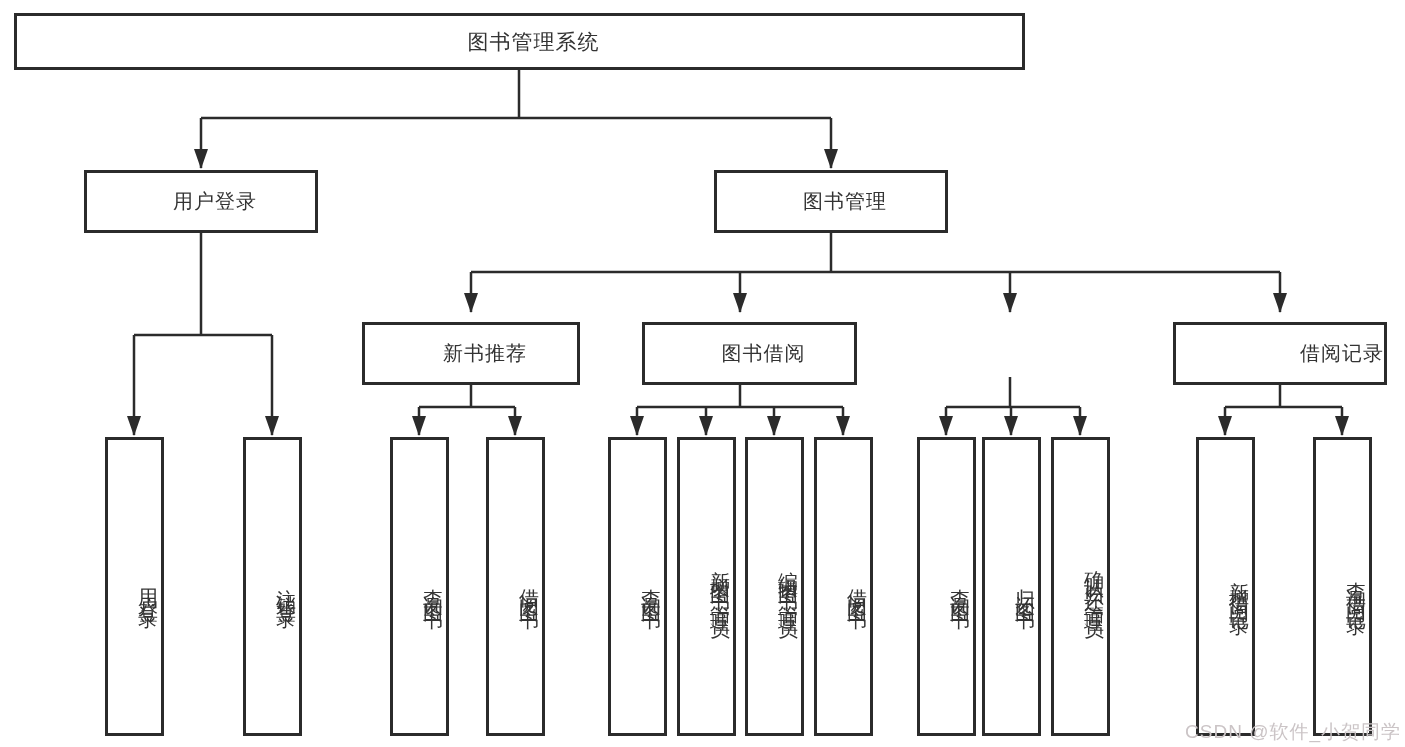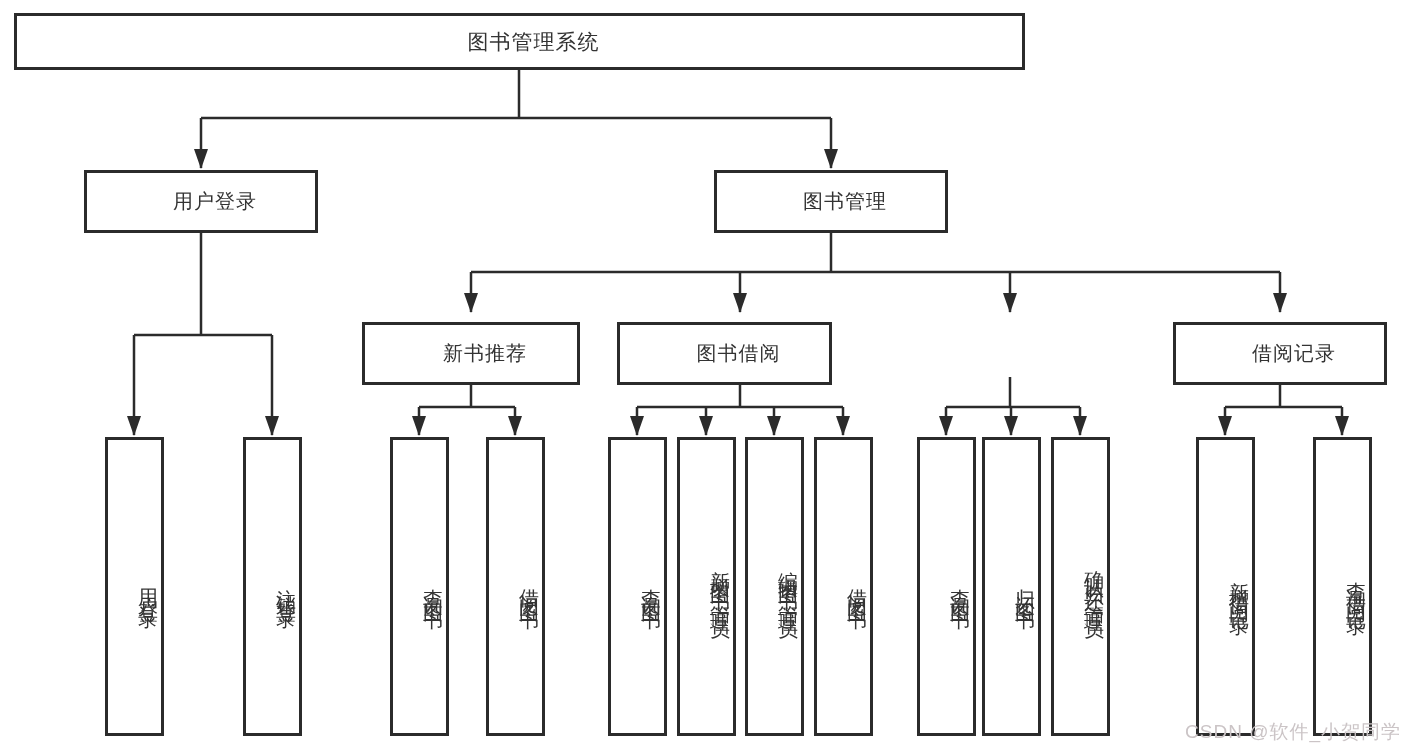--- a/index.html
+++ b/index.html
@@ -99,24 +99,24 @@
   <div class="node lvl2" style="left:84px;">
     <span>用户登录</span>
   </div>
   <div class="node lvl2" style="left:714px;">
     <span>图书管理</span>
   </div>
 
   <div class="node lvl3" style="left:362px;width:218px;">
     <span>新书推荐</span>
   </div>
-  <div class="node lvl3" style="left:617px;width:215px;">
+  <div class="node lvl3" style="left:642px;width:215px;">
     <span>图书借阅</span>
   </div>
-  <div class="node lvl3" style="left:1173px;width:214px;">
+  <div class="node lvl3" style="left:1173px;width:214px;justify-content:flex-end;">
     <span>借阅记录</span>
   </div>
 
   <div class="node leaf" style="left:105px;">
     <span class="vtxt">用户登录</span>
   </div>
   <div class="node leaf" style="left:243px;">
     <span class="vtxt">注销登录</span>
   </div>
   <div class="node leaf" style="left:390px;">

